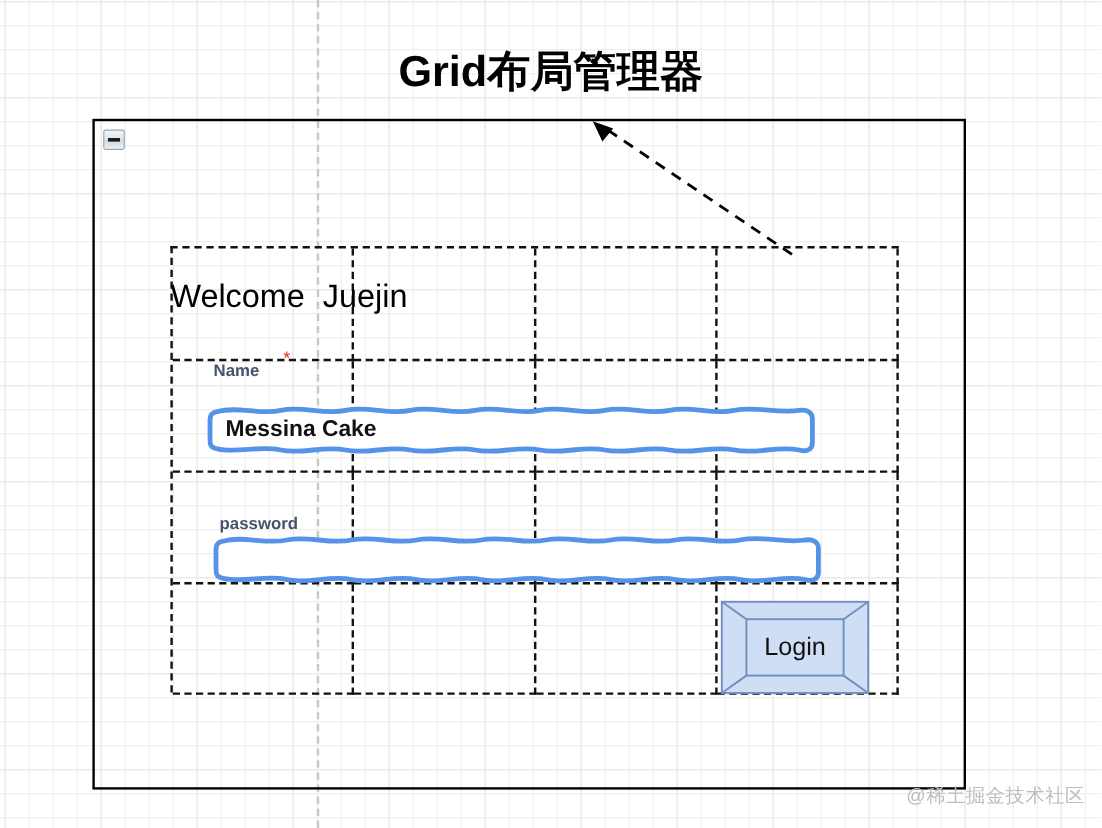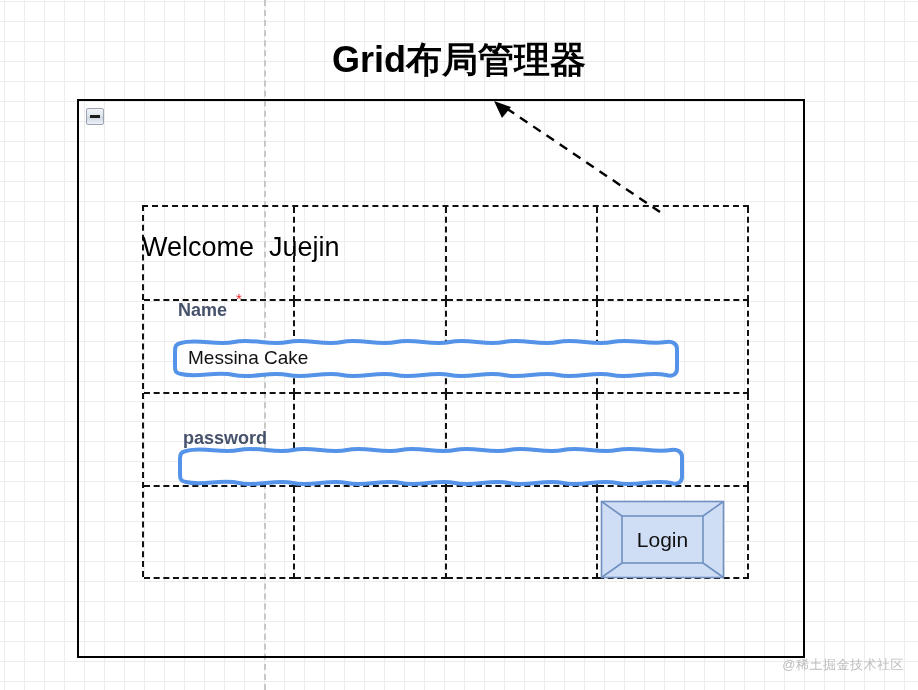--- a/index.html
+++ b/index.html
@@ -127,21 +127,21 @@
     text-align: left;
     font-size: 27px;
     color: #000000;
     font-family: "Liberation Sans", sans-serif;
     white-space: pre;
   }
 
   
   .field-label {
     position: absolute;
-    font-size: 18px;
+    font-size: 14px;
     font-weight: bold;
     color: #46526b;
     font-family: "Liberation Sans", sans-serif;
   }
   .field-label.name { left: 178px; top: 300px; }
   .field-label.password { left: 183px; top: 428px; }
 
   .required-star {
     position: absolute;
     left: 236px;
@@ -151,21 +151,21 @@
     line-height: 1;
     font-family: "Liberation Sans", sans-serif;
   }
 
   
   .sketch-input {
     position: absolute;
     width: 512px;
     height: 50px;
   }
-  .sketch-input.name-input { left: 172px; top: 333px; }
+  .sketch-input.name-input { left: 172px; top: 333px; font-weight: bold; }
   .sketch-input.pwd-input  { left: 177px; top: 441px; }
   .sketch-input svg { display: block; width: 100%; height: 100%; overflow: visible; }
   .sketch-input .value-text {
     position: absolute;
     left: 16px;
     top: 0;
     height: 50px;
     display: flex;
     align-items: center;
     font-size: 19px;
@@ -193,21 +193,21 @@
     color: #111;
     font-family: "Liberation Sans", sans-serif;
     border-radius: 20px;
   }
 
   
   .watermark {
     position: absolute;
     right: 14px;
     bottom: 16px;
-    font-size: 13px;
+    font-size: 16px;
     color: #bdbdbd;
     font-family: "Liberation Sans", sans-serif;
     letter-spacing: 0.5px;
   }
 </style>
 </head>
 <body>
 
 <div id="canvas">
 

